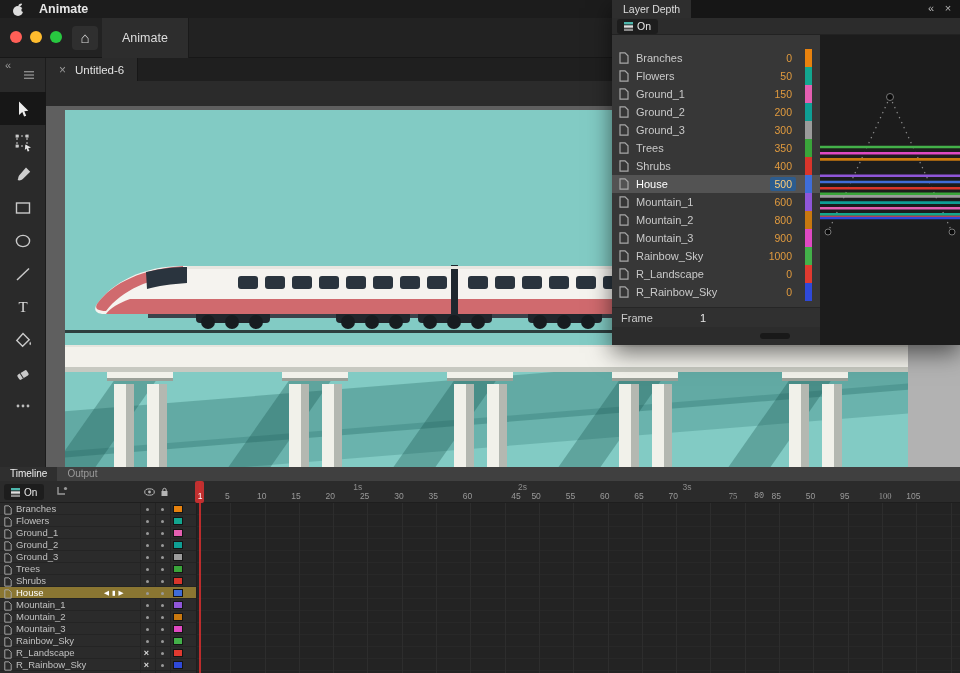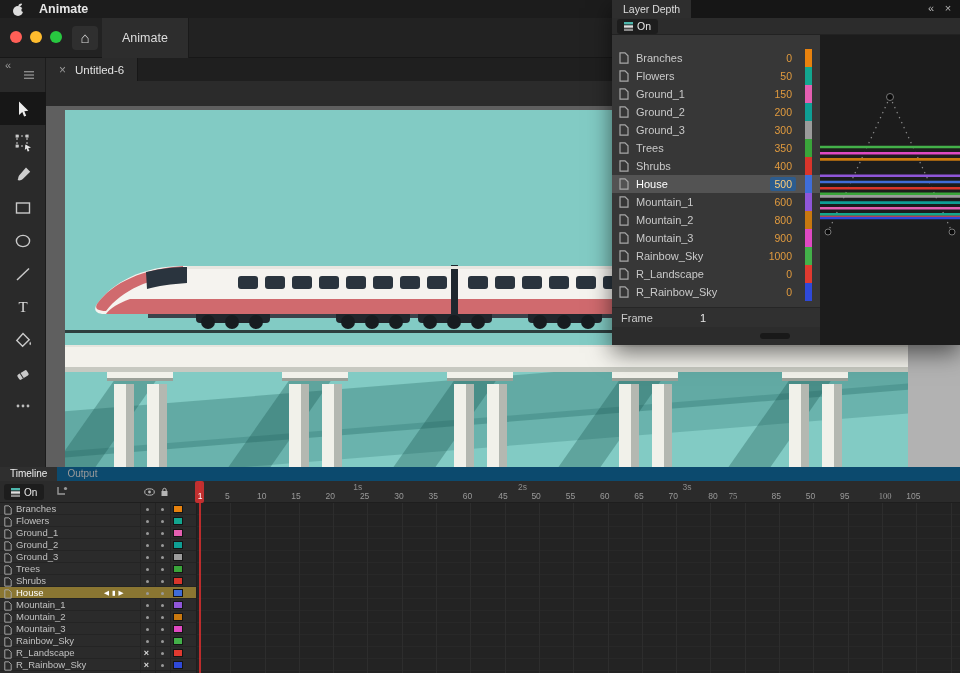--- a/index.html
+++ b/index.html
@@ -74,21 +74,21 @@
 .ldp-swatch{position:absolute;right:8px;top:0;width:7px;height:18px}
 .ldp-frame{position:absolute;left:0;top:272px;width:208px;height:20px;background:#303030;border-top:1px solid #262626;font-size:11px;color:#ccc;line-height:20px}
 .ldp-frame .lbl{position:absolute;left:9px}
 .ldp-frame .val{position:absolute;left:88px;color:#e8e8e8}
 .ldp-scrollstrip{position:absolute;left:0;top:292px;width:208px;height:18px;background:#2c2c2c}
 .ldp-thumb{position:absolute;left:148px;top:6px;width:30px;height:6px;background:#191919;border-radius:3px}
 .ldp-viz{width:140px;background:#1c1c1c}
 
 
 .timeline{position:absolute;left:0;top:467px;width:960px;height:206px;background:#2b2b2b;z-index:15}
-.tl-tabs{position:absolute;top:0;left:0;width:100%;height:14px;background:#0c4a6e;display:flex}
+.tl-tabs{position:absolute;top:0;left:0;width:100%;height:14px;background:#404040;display:flex}
 .tl-tab{height:14px;padding:0 10px;font-size:10px;line-height:14px;color:#999}
 .tl-tab.active{background:#2f2f2f;color:#eee}
 .tl-head{position:absolute;top:14px;left:0;width:100%;height:22px;background:#2b2b2b;border-bottom:1px solid #1e1e1e}
 .tl-headleft{position:absolute;left:0;top:0;width:197px;height:22px;border-right:1px solid #1e1e1e}
 .tl-on{position:absolute;left:4px;top:3px;height:16px;background:#1d1d1d;border-radius:3px;color:#e8e8e8;font-size:10px;display:flex;align-items:center;gap:4px;padding:0 7px}
 .tl-licon{position:absolute;left:56px;top:4px;opacity:.8}
 .col-eye{position:absolute;left:144px;top:7px}
 .col-lock{position:absolute;left:160px;top:6px}
 .ruler{position:absolute;left:197px;top:0;right:0;height:22px}
 .ruler-num{position:absolute;bottom:2px;transform:translateX(-50%);font-size:8.5px;color:#9a9a9a}
@@ -508,28 +508,28 @@
       <div class="ruler">
           <span class="ruler-num cur" style="left: 3px;">1</span>
           <span class="ruler-num" style="left: 30.44px;">5</span>
           <span class="ruler-num" style="left: 64.74px;">10</span>
           <span class="ruler-num" style="left: 99.04px;">15</span>
           <span class="ruler-num" style="left: 133.34px;">20</span>
           <span class="ruler-num" style="left: 167.64px;">25</span>
           <span class="ruler-num" style="left: 201.94px;">30</span>
           <span class="ruler-num" style="left: 236.24px;">35</span>
           <span class="ruler-num" style="left: 270.54px;">60</span>
-          <span class="ruler-num" style="left: 306px;">45</span>
+          <span class="ruler-num" style="left: 319px;">45</span>
           <span class="ruler-num" style="left: 339.14px;">50</span>
           <span class="ruler-num" style="left: 373.44px;">55</span>
           <span class="ruler-num" style="left: 407.74px;">60</span>
           <span class="ruler-num" style="left: 442.04px;">65</span>
           <span class="ruler-num" style="left: 476.34px;">70</span>
           <span class="ruler-num" style="left: 536px; font-family: Liberation Serif, serif;">75</span>
-          <span class="ruler-num" style="left: 516px;">80</span>
+          <span class="ruler-num" style="left: 562px; font-family: Liberation Mono, monospace;">80</span>
           <span class="ruler-num" style="left: 579.24px;">85</span>
           <span class="ruler-num" style="left: 613.54px;">50</span>
           <span class="ruler-num" style="left: 647.84px;">95</span>
           <span class="ruler-num" style="left: 688px; font-family: Liberation Serif, serif;">100</span>
           <span class="ruler-num" style="left: 716.44px;">105</span>
           <span class="ruler-sec" style="left: 160.78px;">1s</span>
           <span class="ruler-sec" style="left: 325.42px;">2s</span>
           <span class="ruler-sec" style="left: 490.06px;">3s</span>
           <span class="ruler-sec" style="left: 632px; margin-top: 23px;">4s</span>
         </div>

